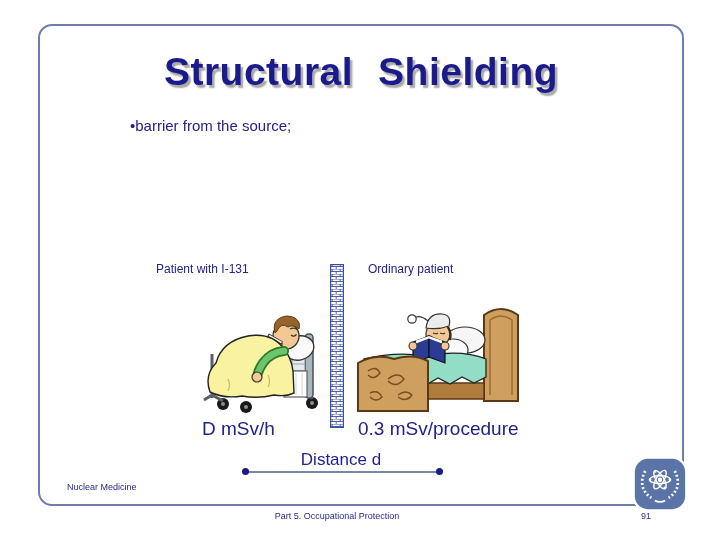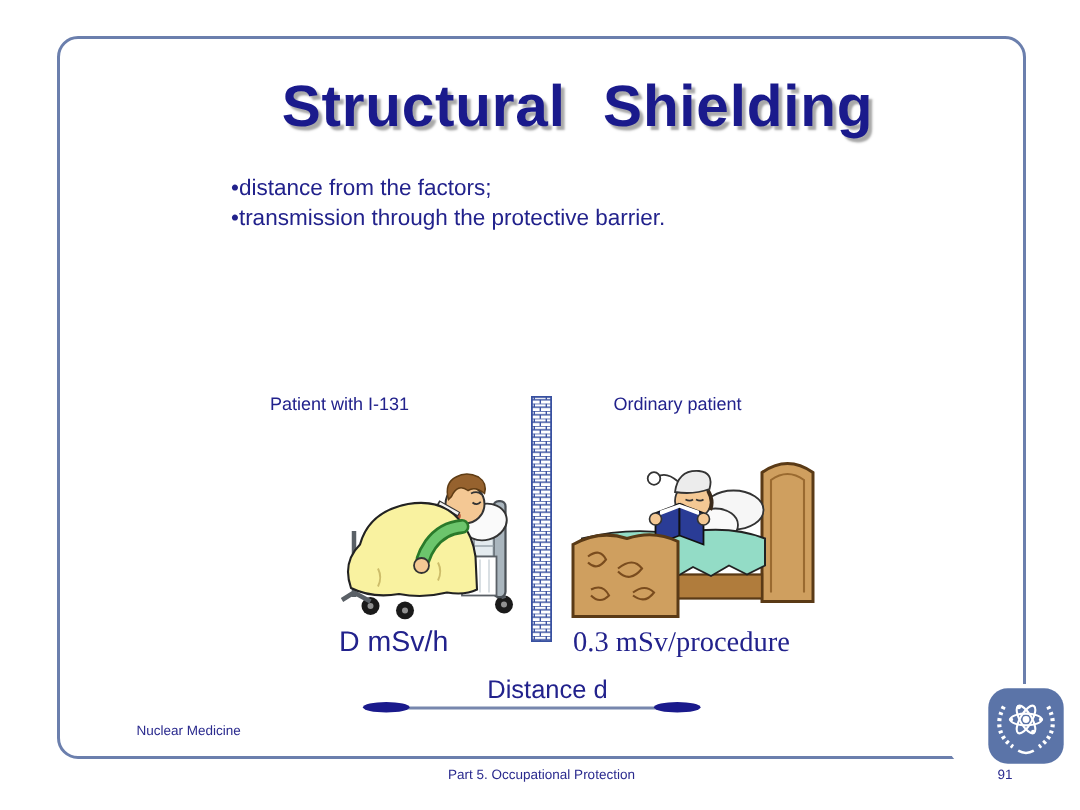--- a/index.html
+++ b/index.html
@@ -1,20 +1,20 @@
 <!DOCTYPE html>
 <html><head>
 <meta charset="utf-8">
 <style>
   html,body{margin:0;padding:0;}
   body{
     width:720px;height:540px;background:#ffffff;position:relative;overflow:hidden;
     font-family:"Liberation Sans", sans-serif;
   }
-  .abs{position:absolute;padding-left:24px;}
+  .abs{position:absolute;}
   .slide-frame{
     left:38px;top:24px;width:646px;height:482px;box-sizing:border-box;
     border:2.5px solid #6b7fad;border-radius:14px;background:#fff;
   }
   .slide-title{
     left:38px;top:50px;width:646px;text-align:center;
     font-size:39px;font-weight:bold;color:#1a1a8c;word-spacing:0.35em;
     text-shadow:2.5px 2.5px 1.5px #a8a8a8;letter-spacing:0.5px;
   }
   .body-text{
@@ -33,26 +33,25 @@
   }
 </style>
 </head>
 <body>
 
 <div class="abs slide-frame"></div>
 
 <div class="abs slide-title">Structural Shielding</div>
 
 <div class="abs body-text">
-  <div>•distance from the factors;</div>
-  <div>•transmission through the protective barrier.</div>
+  <div>•barrier from the source;</div>
 </div>
 
 <div class="abs diagram-label" style="left:156px;top:262px;">Patient with I-131</div>
-<div class="abs diagram-label" style="left:368px;top:262px;margin-left:17px;">Ordinary patient</div>
+<div class="abs diagram-label" style="left:368px;top:262px;">Ordinary patient</div>
 
 <div class="abs" style="left:330px;top:264px;">
   <svg width="14" height="164" viewBox="0 0 14 164">
     <defs>
       <pattern id="brick" width="8" height="5" patternUnits="userSpaceOnUse">
         <rect width="8" height="5" fill="#ffffff"></rect>
         <path d="M0 0 H8 M0 2.5 H8" stroke="#3850a0" stroke-width="0.9"></path>
         <path d="M2.2 0 V2.5 M6.2 2.5 V5" stroke="#3850a0" stroke-width="0.9"></path>
       </pattern>
     </defs>
@@ -125,21 +124,21 @@
     <path d="M60 44.5 L73 39.5 L86 44.5 L86 41.5 L73 37 L60 41.5 Z" fill="#ffffff"></path>
     <circle cx="57" cy="47" r="4" fill="#f4c894" stroke="#333" stroke-width="1.1"></circle>
     <circle cx="89" cy="47" r="4" fill="#f4c894" stroke="#333" stroke-width="1.1"></circle>
 
     <path d="M2 112 L2 64 Q20 54 38 60 Q56 54 72 62 L72 112 Z" fill="#cf9f5f" stroke="#5a3a16" stroke-width="2"></path>
     <path d="M12 72 q8 -6 12 2 q-6 8 -12 2 M32 80 q10 -8 16 0 q-8 10 -16 2 M14 94 q8 -4 12 4 q-6 6 -12 0 M42 96 q8 -6 14 0 q-6 8 -14 2" fill="none" stroke="#7a4c1e" stroke-width="1.4"></path>
   </svg>
 </div>
 
 <div class="abs dose-label" style="left:202px;top:418px;">D mSv/h</div>
-<div class="abs dose-label" style="left:358px;top:418px;font-family:Liberation Serif, serif;">0.3 mSv/procedure</div>
+<div class="abs dose-label" style="left:358px;top:418px;">0.3 mSv/procedure</div>
 
 <div class="abs distance-label" style="left:281px;top:450px;">Distance d</div>
 <div class="abs distance-line" style="left:247px;top:471px;width:193px;"></div>
 <div class="abs distance-dot" style="left:242px;top:468px;"></div>
 <div class="abs distance-dot" style="left:436px;top:468px;"></div>
 
 <div class="abs footer-text" style="left:67px;top:482px;">Nuclear Medicine</div>
 <div class="abs footer-text footer-center" style="top:511px;">Part 5. Occupational Protection</div>
 <div class="abs footer-text" style="left:641px;top:511px;">91</div>
 

